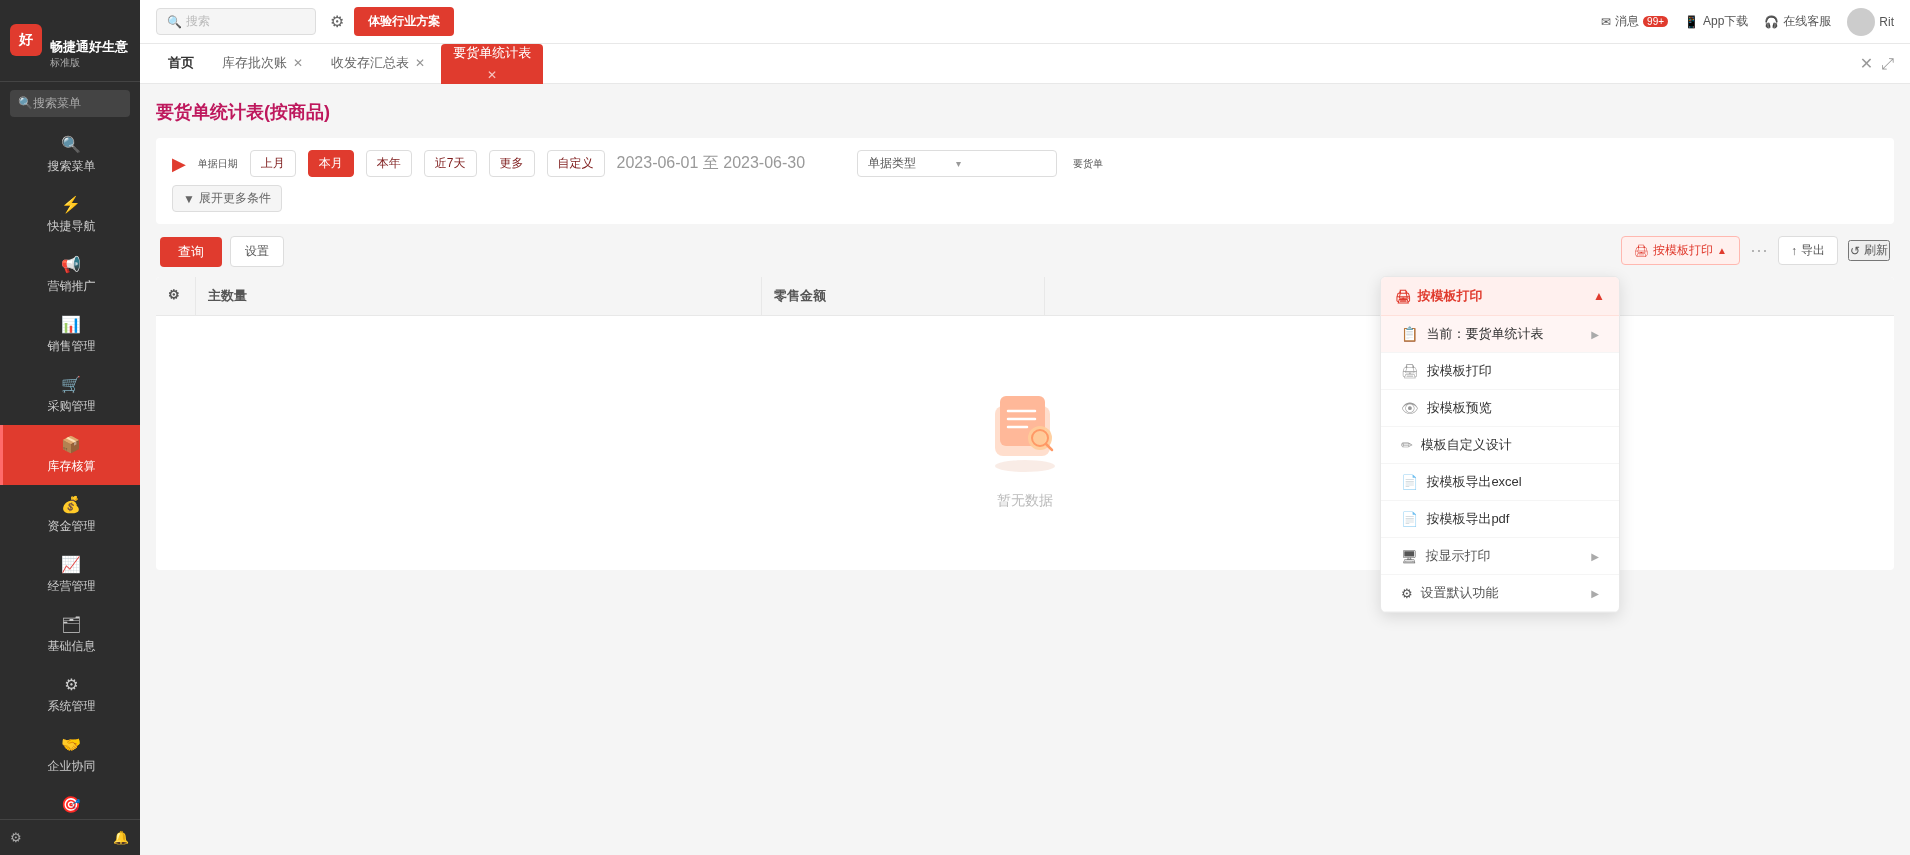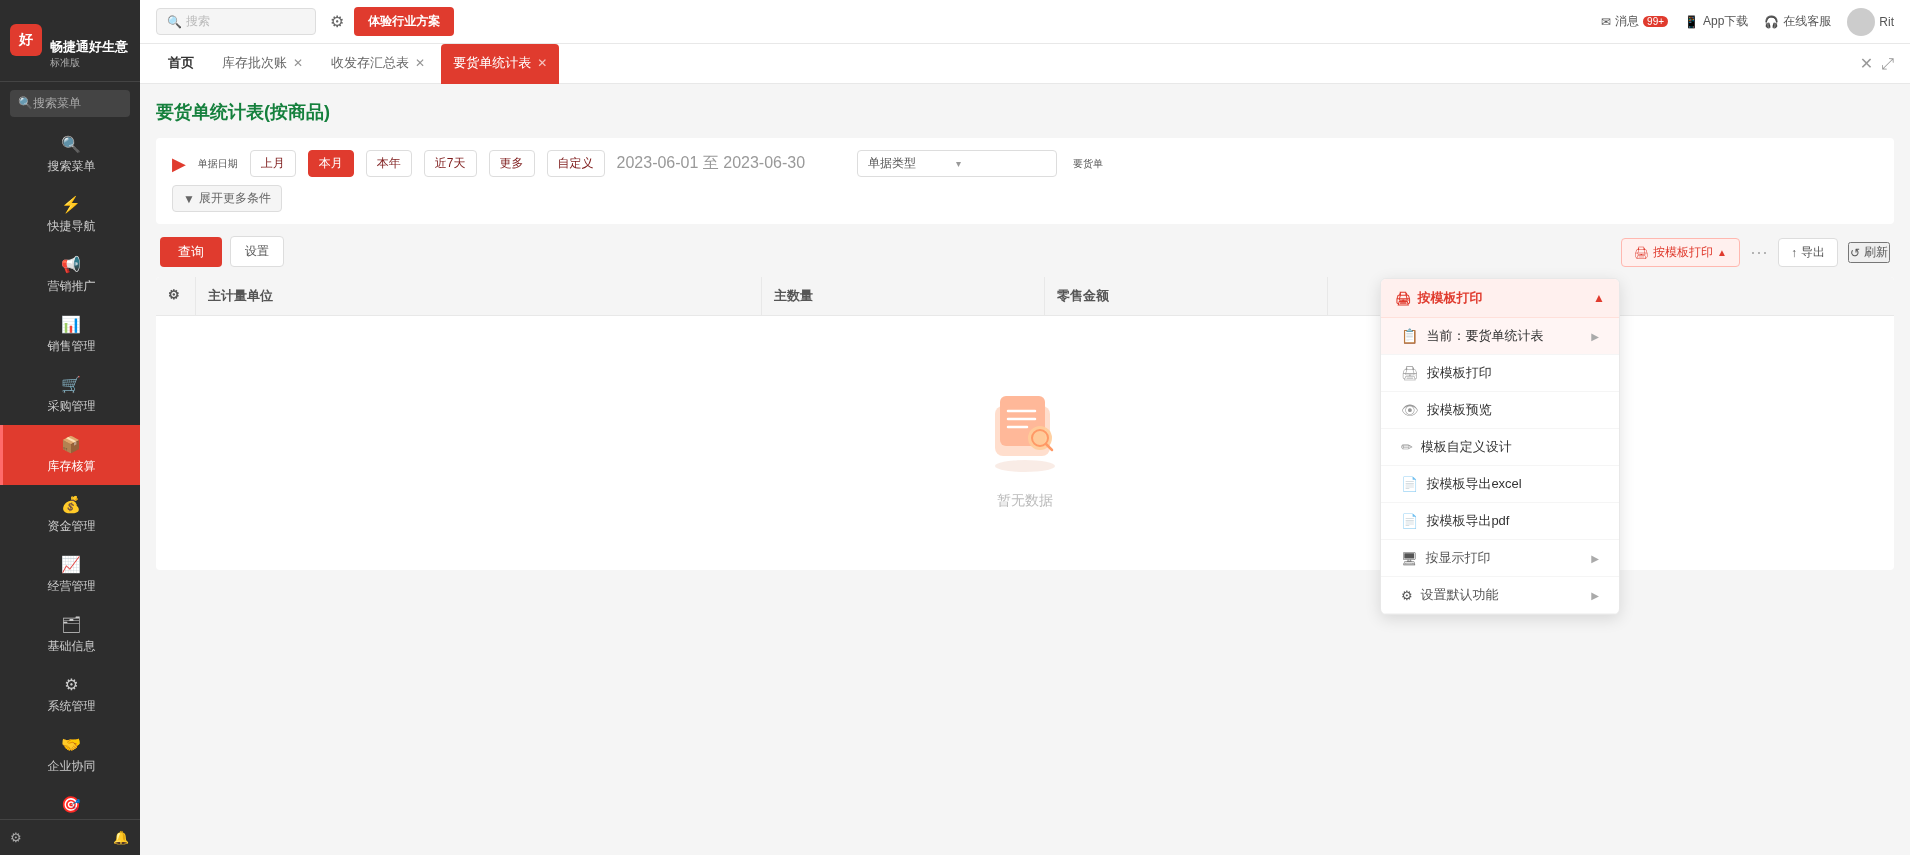--- a/index.html
+++ b/index.html
@@ -125,28 +125,28 @@
       align-items: center;
       padding: 0 12px;
       font-size: 13px;
       color: #666;
       cursor: pointer;
       gap: 6px;
       border-bottom: 2px solid transparent;
       white-space: nowrap;
     }
     .tab.home { color: #333; font-weight: bold; border-bottom-color: transparent; }
-    .tab.active { color: white; background: #e03b2e; border-radius: 4px 4px 0 0; }
+    .tab.active { color: white; background: #e03b2e; border-radius: 4px 4px 0 0; flex-direction: column; }
     .tab .close-btn { color: inherit; font-size: 12px; opacity: 0.7; }
 
     
     .content { flex: 1; overflow: auto; padding: 16px; background: #f5f5f5; position: relative; }
 
     
-    .page-title { font-size: 18px; font-weight: bold; color: #15803d; margin-bottom: 14px; }
+    .page-title { font-size: 18px; font-weight: bold; color: #be185d; margin-bottom: 14px; }
 
     
     .filter-card {
       background: white;
       border-radius: 4px;
       padding: 12px 16px;
       margin-bottom: 12px;
     }
     .filter-row { display: flex; align-items: center; gap: 12px; flex-wrap: wrap; }
     .filter-label { color: #555; font-size: 10px; white-space: nowrap; }
@@ -176,21 +176,21 @@
       border: 1px solid #ddd; border-radius: 4px;
       padding: 4px 10px; background: white;
       font-size: 12px; color: #555; cursor: pointer;
       gap: 40px; min-width: 200px;
     }
     .icon-arrow-down { font-size: 10px; color: #999; }
 
     
     .toolbar {
       display: flex;
-      align-items: flex-end;
+      align-items: flex-start;
       justify-content: space-between;
       margin-bottom: 10px;
       padding: 0 4px;
     }
     .toolbar-right { display: flex; align-items: center; gap: 10px; }
     .btn-print-template {
       display: flex; align-items: center; gap: 4px;
       background: #fff0ee; color: #e03b2e;
       border: 1px solid #ffb8b0; border-radius: 4px;
       padding: 5px 12px; font-size: 12px; cursor: pointer;
@@ -544,23 +544,20 @@
           <span>↺</span>
           <span>刷新</span>
         </button>
       </div>
     </div>
 
     <div class="table-card">
       <div class="table-header">
         <div class="th">
           <span>⚙</span>
-        </div>
-        <div class="th">
-          <span>主计量单位</span>
         </div>
         <div class="th">
           <span>主数量</span>
         </div>
         <div class="th">
           <span>零售金额</span>
         </div>
         <div class="th"></div>
       </div>
 

